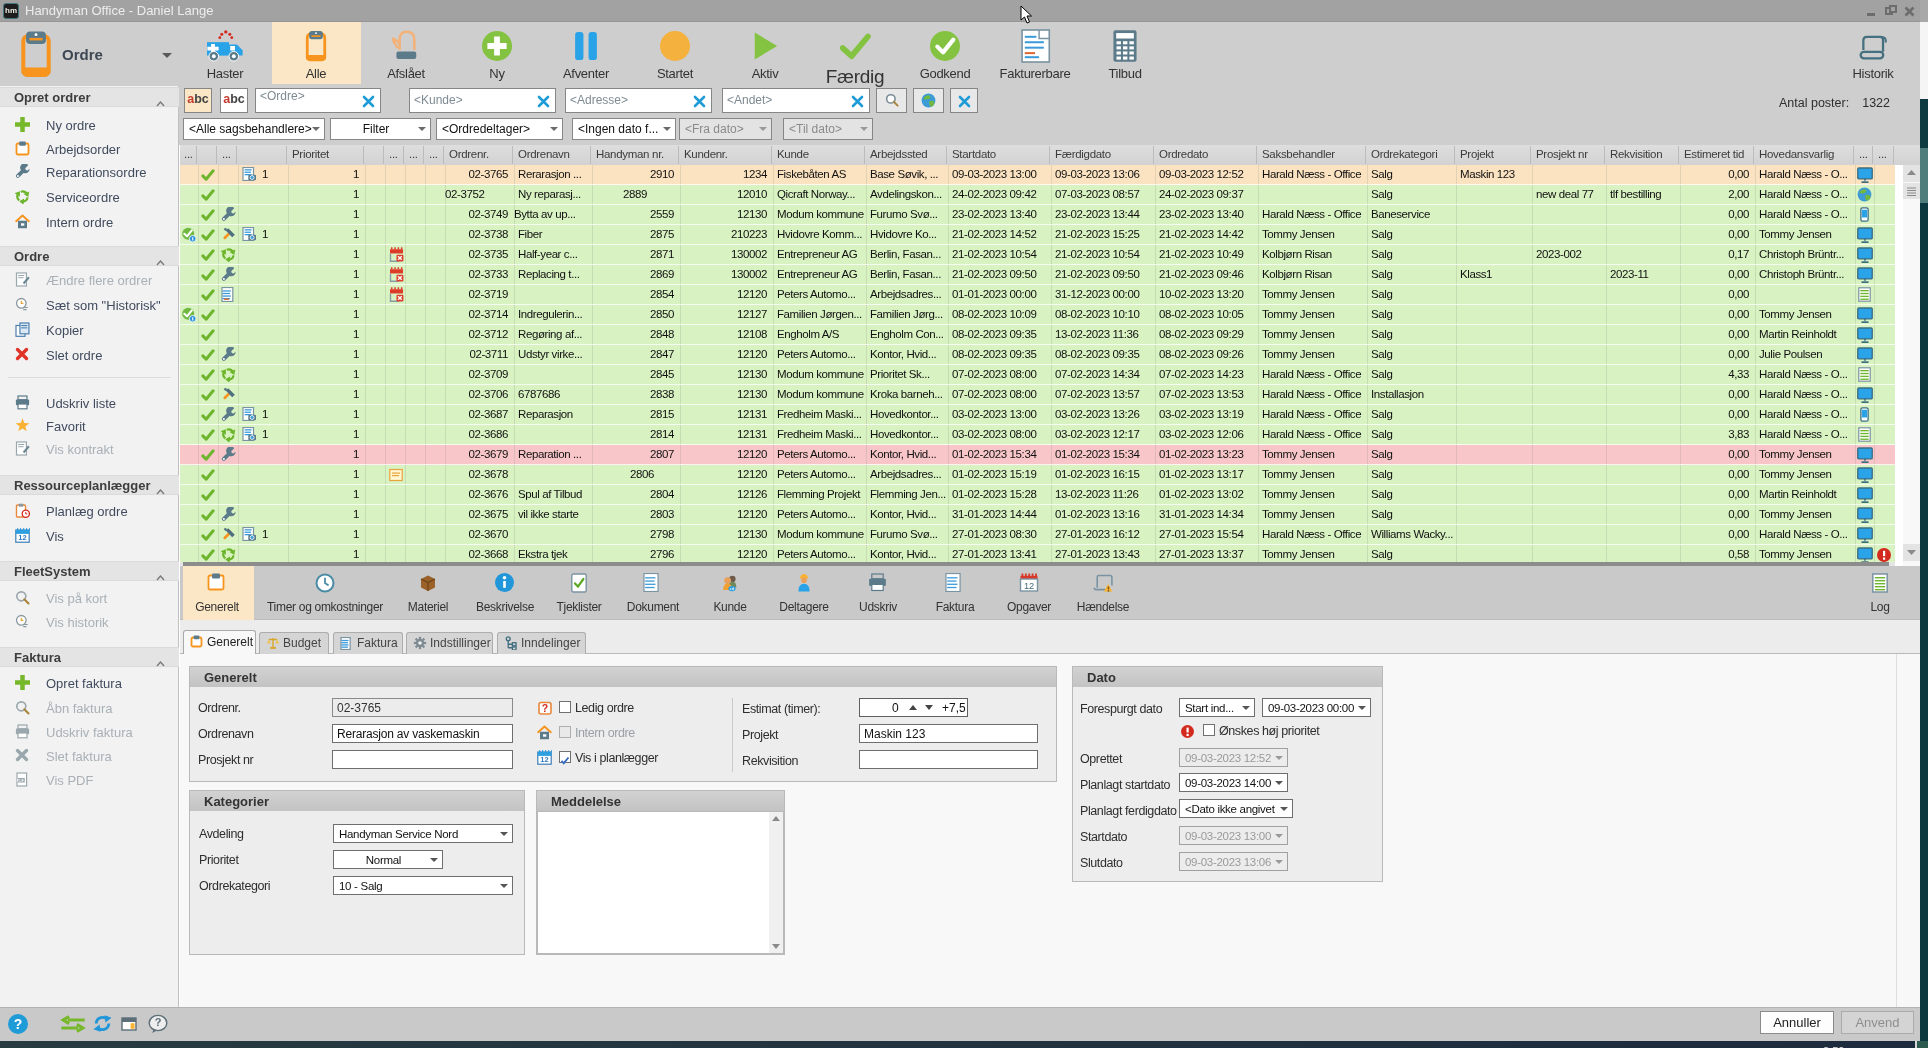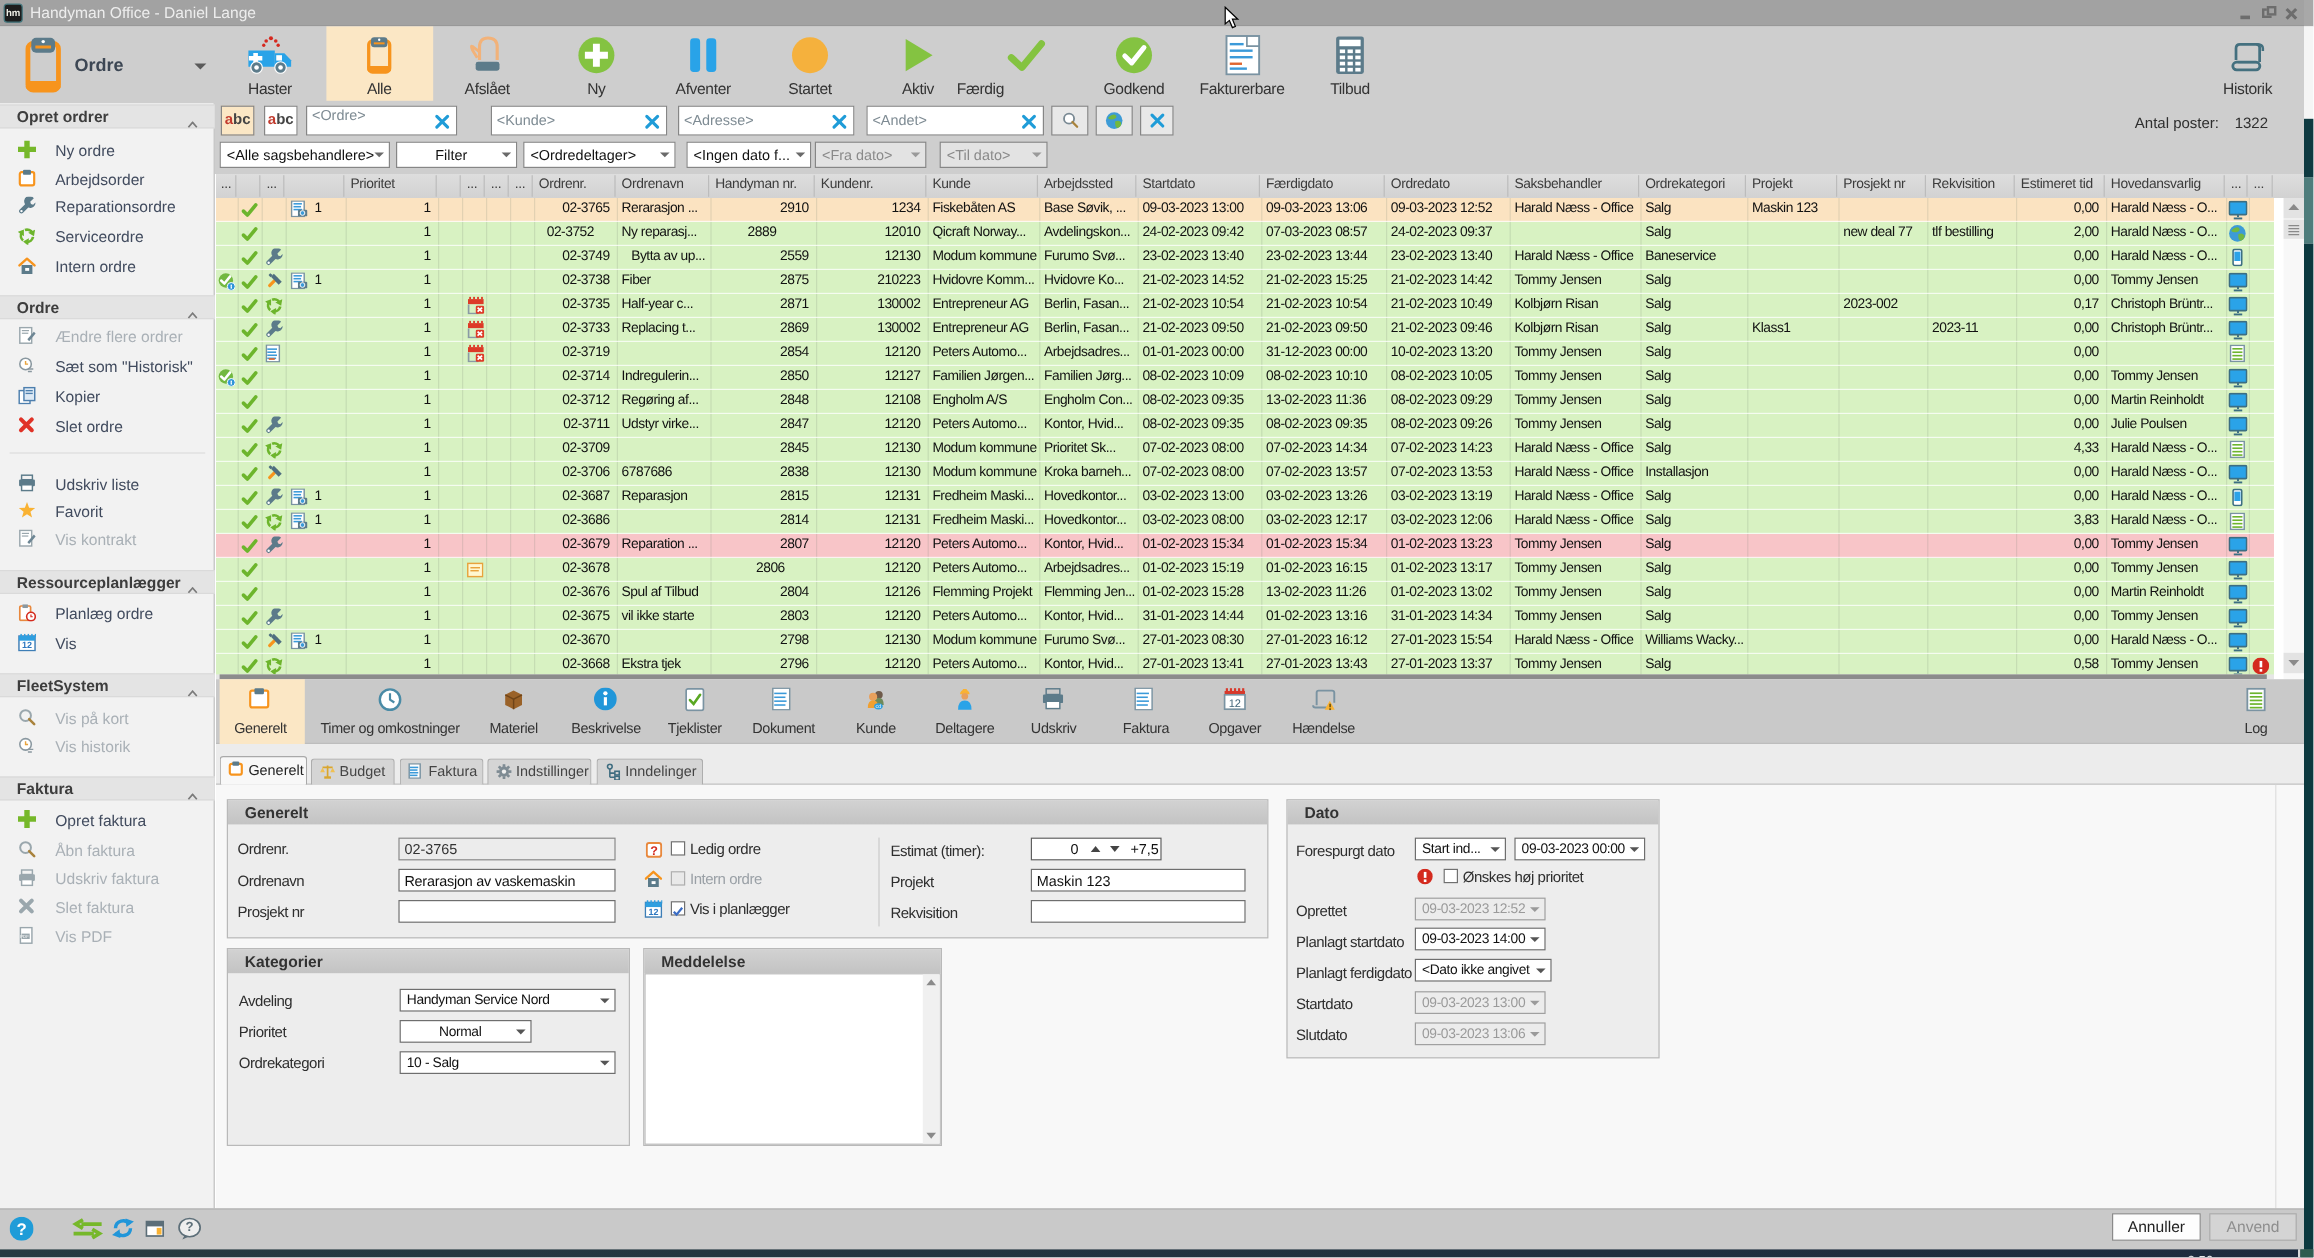--- a/index.html
+++ b/index.html
@@ -96,21 +96,21 @@
       <circle cx="16.0" cy="16.0" r="15.0" fill="#f5b13d"></circle>
     </svg></div>
 <div class="ab tablabel" style="left:605px;top:66px;width:140px;font-size:13px">Startet</div>
 <div class="ab" style="left:749px;top:30px"><svg style="" width="32" height="32" viewBox="0 0 32 32">
       <path d="M5.76 2.56 L28.16 16.0 L5.76 29.44 z" fill="#84c341"></path>
     </svg></div>
 <div class="ab tablabel" style="left:695px;top:66px;width:140px;font-size:13px">Aktiv</div>
 <div class="ab" style="left:838px;top:29px"><svg style="" width="34" height="34" viewBox="0 0 34 34">
       <path d="M4.760000000000001 19.040000000000003 L13.600000000000001 27.200000000000003 L29.92 7.48" stroke="#84c341" stroke-width="5.78" fill="none" stroke-linecap="round" stroke-linejoin="round"></path>
     </svg></div>
-<div class="ab tablabel" style="left:747px;top:66px;width:140px;font-size:13px">Færdig</div>
+<div class="ab tablabel" style="left:785px;top:66px;width:140px;font-size:19px">Færdig</div>
 <div class="ab" style="left:929px;top:30px"><svg style="" width="32" height="32" viewBox="0 0 32 32">
       <circle cx="16.0" cy="16.0" r="15.0" fill="#84c341"></circle>
       <path d="M8.32 16.64 L14.08 22.4 L24.32 9.6" stroke="#fff" stroke-width="4.16" fill="none" stroke-linecap="round" stroke-linejoin="round"></path>
     </svg></div>
 <div class="ab tablabel" style="left:875px;top:66px;width:140px;font-size:13px">Godkend</div>
 <div class="ab" style="left:1018px;top:29px"><svg style="" width="34" height="34" viewBox="0 0 34 34">
       <rect x="4.08" y="1" width="27.200000000000003" height="32" fill="#fff" stroke="#7a93a2" stroke-width="1.6"></rect>
       <path d="M21.08 1 v8.5 h10.2" fill="none" stroke="#7a93a2" stroke-width="1.4"></path>
       <rect x="6.800000000000001" y="6.800000000000001" width="11.56" height="2" fill="#3b9ad9"></rect>
       <rect x="6.800000000000001" y="12.24" width="19.040000000000003" height="2" fill="#3b9ad9"></rect>
@@ -439,21 +439,21 @@
 <div class="ab" style="left:1606px;top:185px;width:1px;height:20px;background:rgba(115,125,110,0.18)"></div>
 <div class="ab" style="left:1680px;top:185px;width:1px;height:20px;background:rgba(115,125,110,0.18)"></div>
 <div class="ab" style="left:1755px;top:185px;width:1px;height:20px;background:rgba(115,125,110,0.18)"></div>
 <div class="ab" style="left:1855px;top:185px;width:1px;height:20px;background:rgba(115,125,110,0.18)"></div>
 <div class="ab" style="left:1874px;top:185px;width:1px;height:20px;background:rgba(115,125,110,0.18)"></div>
 <div class="ab" style="left:180px;top:204px;width:1715px;height:1px;background:rgba(255,255,255,0.75)"></div>
 <div class="ab" style="left:201px;top:188px"><svg style="" width="14" height="14" viewBox="0 0 14 14">
       <path d="M1.8666666666666667 7.933333333333334 L5.133333333333334 11.2 L12.133333333333333 2.8" stroke="#6db52c" stroke-width="3.0" fill="none" stroke-linecap="round" stroke-linejoin="round"></path>
     </svg></div>
 <div class="ab tc" style="left:288px;top:188px;width:76px;text-align:right;padding-right:5px">1</div>
-<div class="ab tc" style="left:445px;top:188px;width:64px;text-align:right;padding-right:14px">02-3752</div>
+<div class="ab tc" style="left:445px;top:188px;width:64px;padding-right:14px">02-3752</div>
 <div class="ab tc" style="left:514px;top:188px;width:77px;text-align:left;padding-left:4px">Ny reparasj...</div>
 <div class="ab tc" style="left:592px;top:188px;width:91px;text-align:center;padding-right:5px">2889</div>
 <div class="ab tc" style="left:680px;top:188px;width:92px;text-align:right;padding-right:5px">12010</div>
 <div class="ab tc" style="left:773px;top:188px;width:92px;text-align:left;padding-left:4px">Qicraft Norway...</div>
 <div class="ab tc" style="left:866px;top:188px;width:81px;text-align:left;padding-left:4px">Avdelingskon...</div>
 <div class="ab tc" style="left:948px;top:188px;width:102px;text-align:left;padding-left:4px">24-02-2023 09:42</div>
 <div class="ab tc" style="left:1051px;top:188px;width:103px;text-align:left;padding-left:4px">07-03-2023 08:57</div>
 <div class="ab tc" style="left:1155px;top:188px;width:102px;text-align:left;padding-left:4px">24-02-2023 09:37</div>
 <div class="ab tc" style="left:1258px;top:188px;width:108px;text-align:left;padding-left:4px"></div>
 <div class="ab tc" style="left:1367px;top:188px;width:88px;text-align:left;padding-left:4px">Salg</div>
@@ -499,21 +499,21 @@
       <path d="M1.8666666666666667 7.933333333333334 L5.133333333333334 11.2 L12.133333333333333 2.8" stroke="#6db52c" stroke-width="3.0" fill="none" stroke-linecap="round" stroke-linejoin="round"></path>
     </svg></div>
 <div class="ab" style="left:221px;top:207px"><svg style="" width="15" height="15" viewBox="0 0 15 15">
       <g transform="scale(1.0)">
         <path d="M13.2 1.2 L10.2 4.2 L10.8 6 L12.6 6.6 L14.5 4.7 A4.2 4.2 0 0 1 8.6 8.9 L4.2 13.3 A1.9 1.9 0 0 1 1.5 10.6 L5.9 6.2 A4.2 4.2 0 0 1 13.2 1.2 z" fill="#5c7b8a"></path>
         <circle cx="2.9" cy="11.9" r="1" fill="#fff"></circle>
       </g>
     </svg></div>
 <div class="ab tc" style="left:288px;top:208px;width:76px;text-align:right;padding-right:5px">1</div>
 <div class="ab tc" style="left:445px;top:208px;width:68px;text-align:right;padding-right:5px">02-3749</div>
-<div class="ab tc" style="left:514px;top:208px;width:77px;text-align:left;padding-left:12px">Bytta av up...</div>
+<div class="ab tc" style="left:514px;top:208px;width:77px;text-align:left;padding-left:0">Bytta av up...</div>
 <div class="ab tc" style="left:592px;top:208px;width:87px;text-align:right;padding-right:5px">2559</div>
 <div class="ab tc" style="left:680px;top:208px;width:92px;text-align:right;padding-right:5px">12130</div>
 <div class="ab tc" style="left:773px;top:208px;width:92px;text-align:left;padding-left:4px">Modum kommune</div>
 <div class="ab tc" style="left:866px;top:208px;width:81px;text-align:left;padding-left:4px">Furumo Svø...</div>
 <div class="ab tc" style="left:948px;top:208px;width:102px;text-align:left;padding-left:4px">23-02-2023 13:40</div>
 <div class="ab tc" style="left:1051px;top:208px;width:103px;text-align:left;padding-left:4px">23-02-2023 13:44</div>
 <div class="ab tc" style="left:1155px;top:208px;width:102px;text-align:left;padding-left:4px">23-02-2023 13:40</div>
 <div class="ab tc" style="left:1258px;top:208px;width:108px;text-align:left;padding-left:4px">Harald Næss - Office</div>
 <div class="ab tc" style="left:1367px;top:208px;width:88px;text-align:left;padding-left:4px">Baneservice</div>
 <div class="ab tc" style="left:1456px;top:208px;width:75px;text-align:left;padding-left:4px"></div>

